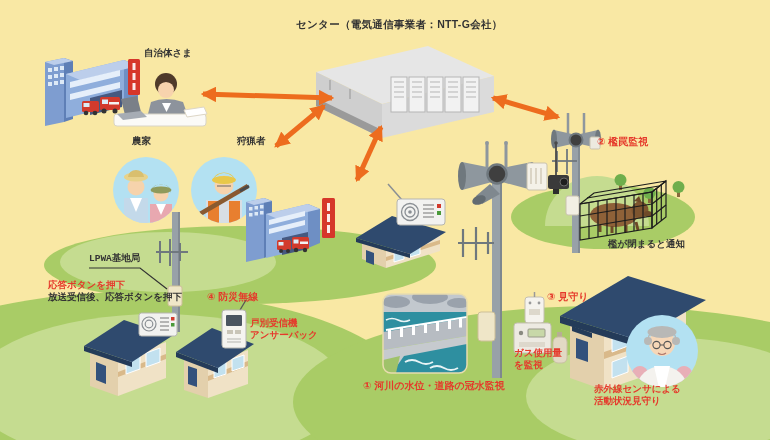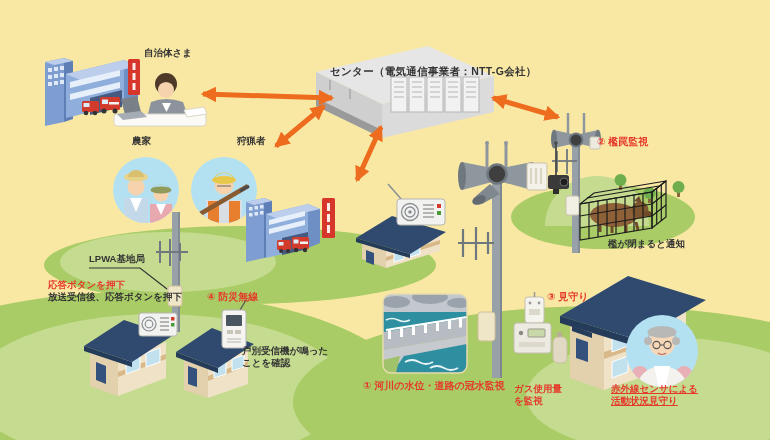--- a/index.html
+++ b/index.html
@@ -477,32 +477,32 @@
       <circle cx="648" cy="341" r="4" fill="#B8B8B6"></circle>
           <circle cx="676" cy="341" r="4" fill="#B8B8B6"></circle>
       <circle cx="656.5" cy="345" r="3.6" fill="none" stroke="#555" stroke-width="1.1"></circle>
       <circle cx="667.5" cy="345" r="3.6" fill="none" stroke="#555" stroke-width="1.1"></circle>
       <line x1="660" y1="345" x2="664" y2="345" stroke="#555" stroke-width="1.1"></line>
       <path d="M658,353 q4,3 8,0" stroke="#B0766A" stroke-width="1.2" fill="none"></path>
     </g>
   </g>
 </svg>
 
-<div class="lbl title" style="left:330px;top:18px;margin-top:47px;">センター（電気通信事業者：NTT-G会社）</div>
+<div class="lbl title" style="left:296px;top:18px;">センター（電気通信事業者：NTT-G会社）</div>
 <div class="lbl t95" style="left:144px;top:47px;">自治体さま</div>
 <div class="lbl t95" style="left:132px;top:135px;">農家</div>
 <div class="lbl t95" style="left:193px;top:135px;padding-left:44px;">狩猟者</div>
-<div class="lbl t95" style="left:89px;top:253px;">LPWA基地局</div>
+<div class="lbl t95" style="left:89px;top:253px;font-family:Liberation Mono, monospace;">LPWA基地局</div>
 <div class="lbl t95 red" style="left:48px;top:279px;">応答ボタンを押下</div>
 <div class="lbl t95" style="left:48px;top:291px;">放送受信後、応答ボタンを押下</div>
 <div class="lbl t10 red" style="left:189px;top:290px;margin-left:18px;">④ 防災無線</div>
-<div class="lbl t95" style="left:242px;top:345px;">戸別受信機が鳴った
-ことを確認</div>
+<div class="lbl t95 red" style="left:250px;top:317px;">戸別受信機
+アンサーバック</div>
 <div class="lbl t10 red" style="left:363px;top:379px;">① 河川の水位・道路の冠水監視</div>
 <div class="lbl t10 red" style="left:597px;top:135px;">② 檻罠監視</div>
 <div class="lbl t95" style="left:608px;top:238px;">檻が閉まると通知</div>
 <div class="lbl t10 red" style="left:547px;top:282px;margin-top:8px;">③ 見守り</div>
-<div class="lbl t95 red" style="left:514px;top:347px;margin-top:36px;">ガス使用量
+<div class="lbl t95 red" style="left:514px;top:347px;">ガス使用量
 を監視</div>
-<div class="lbl t95 red" style="left:611px;top:383px;text-decoration:underline;">赤外線センサによる
+<div class="lbl t95 red" style="left:594px;top:383px;">赤外線センサによる
 活動状況見守り</div>
 
 </div>
 
 </body></html>

